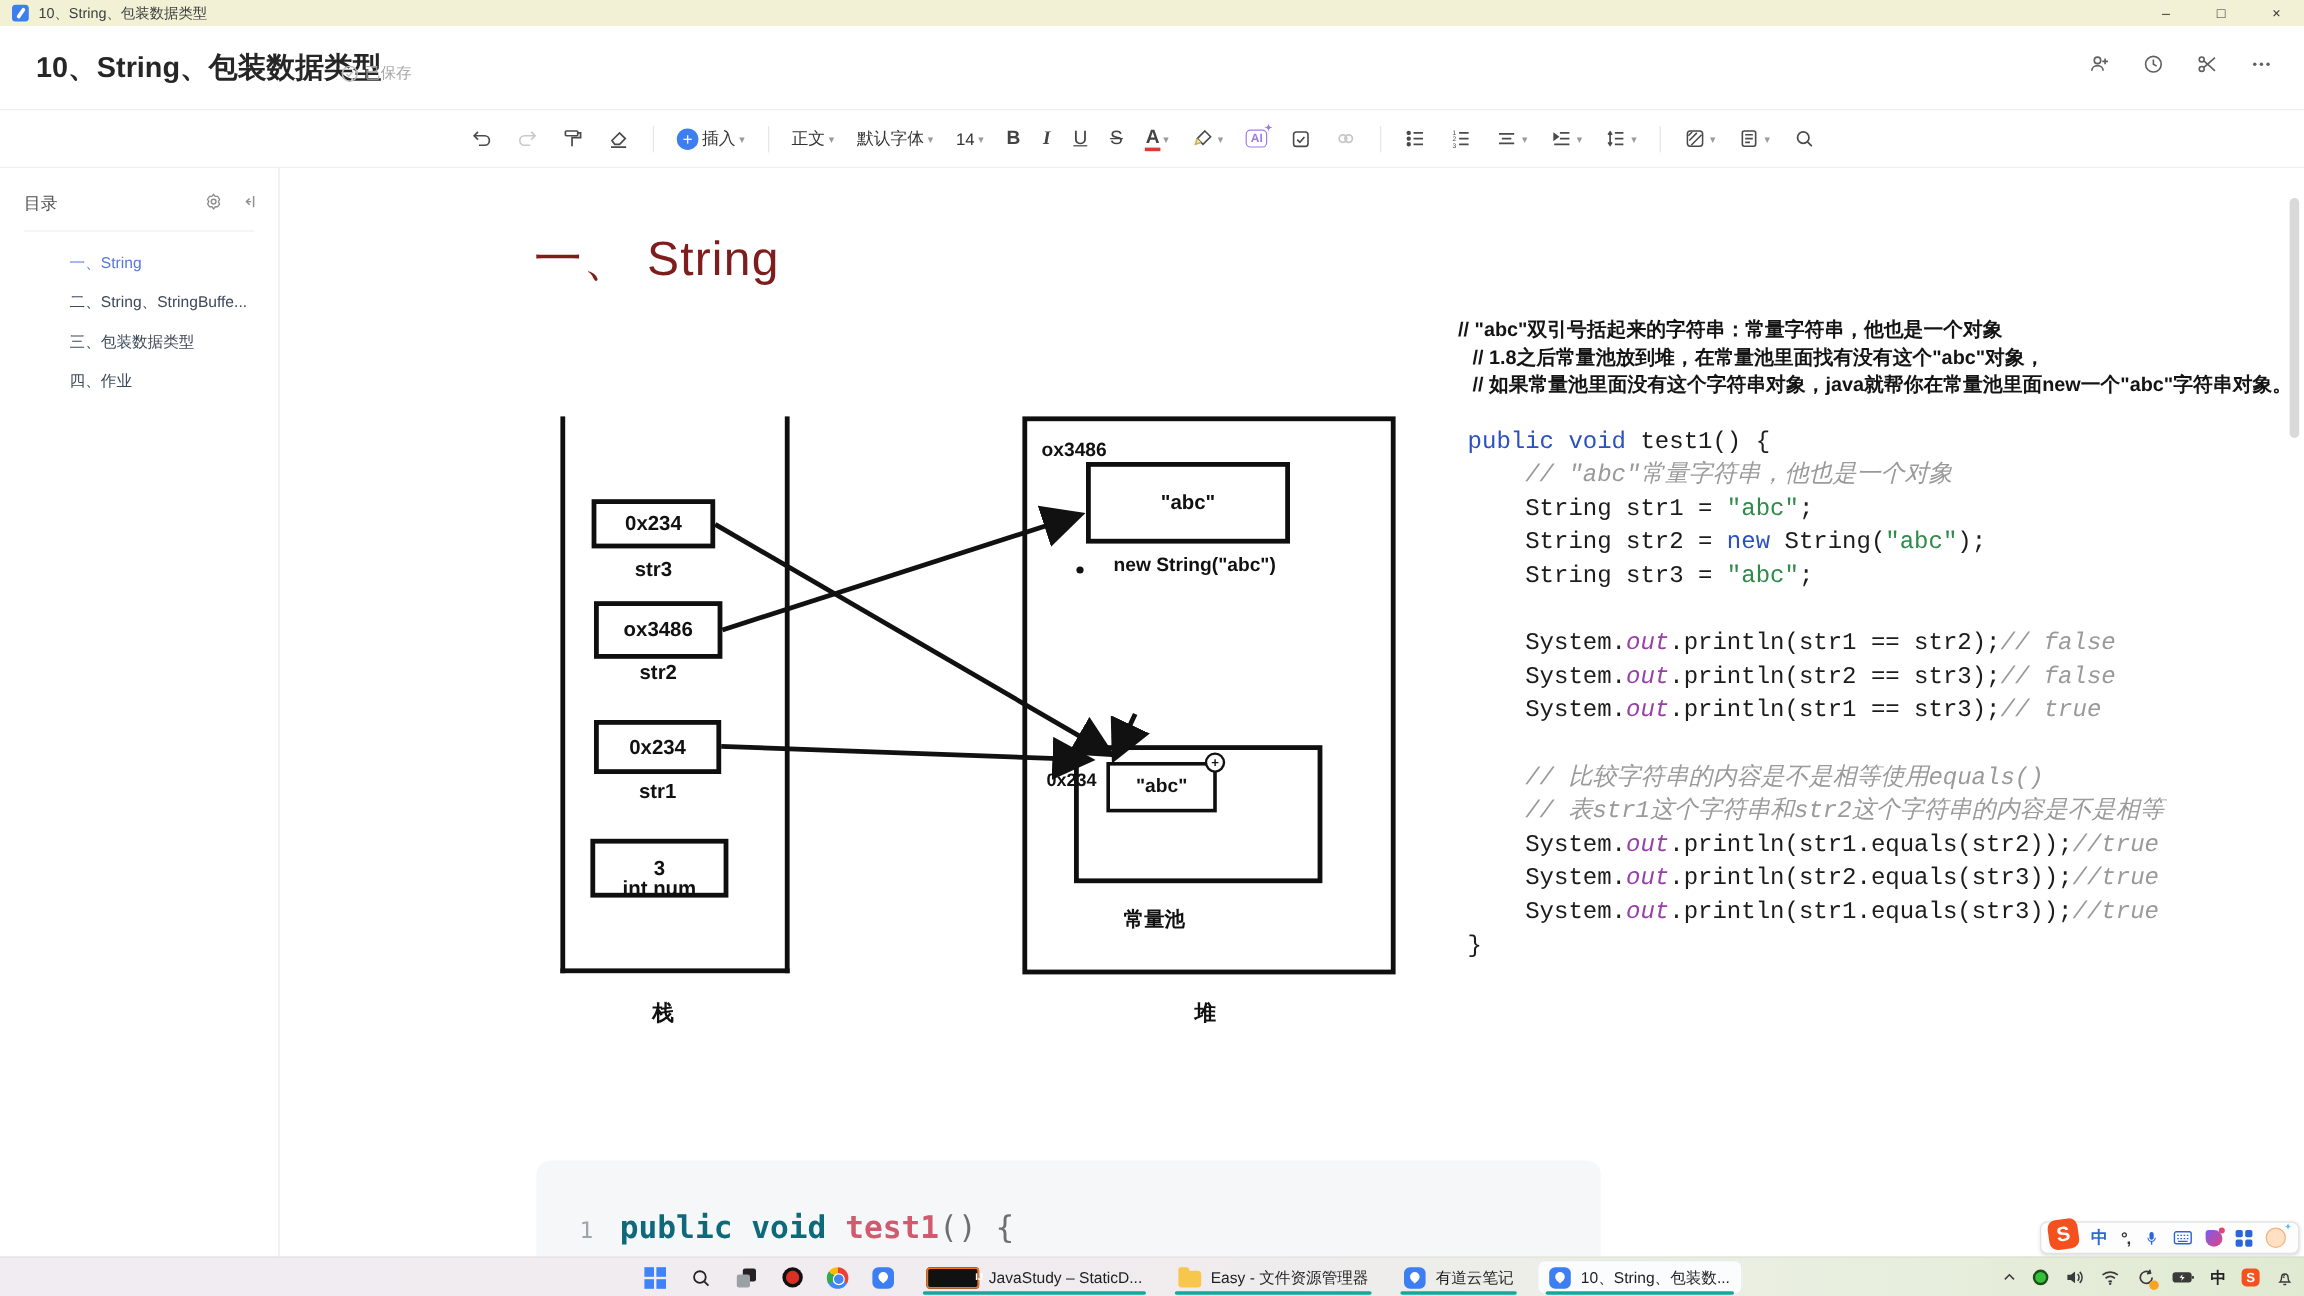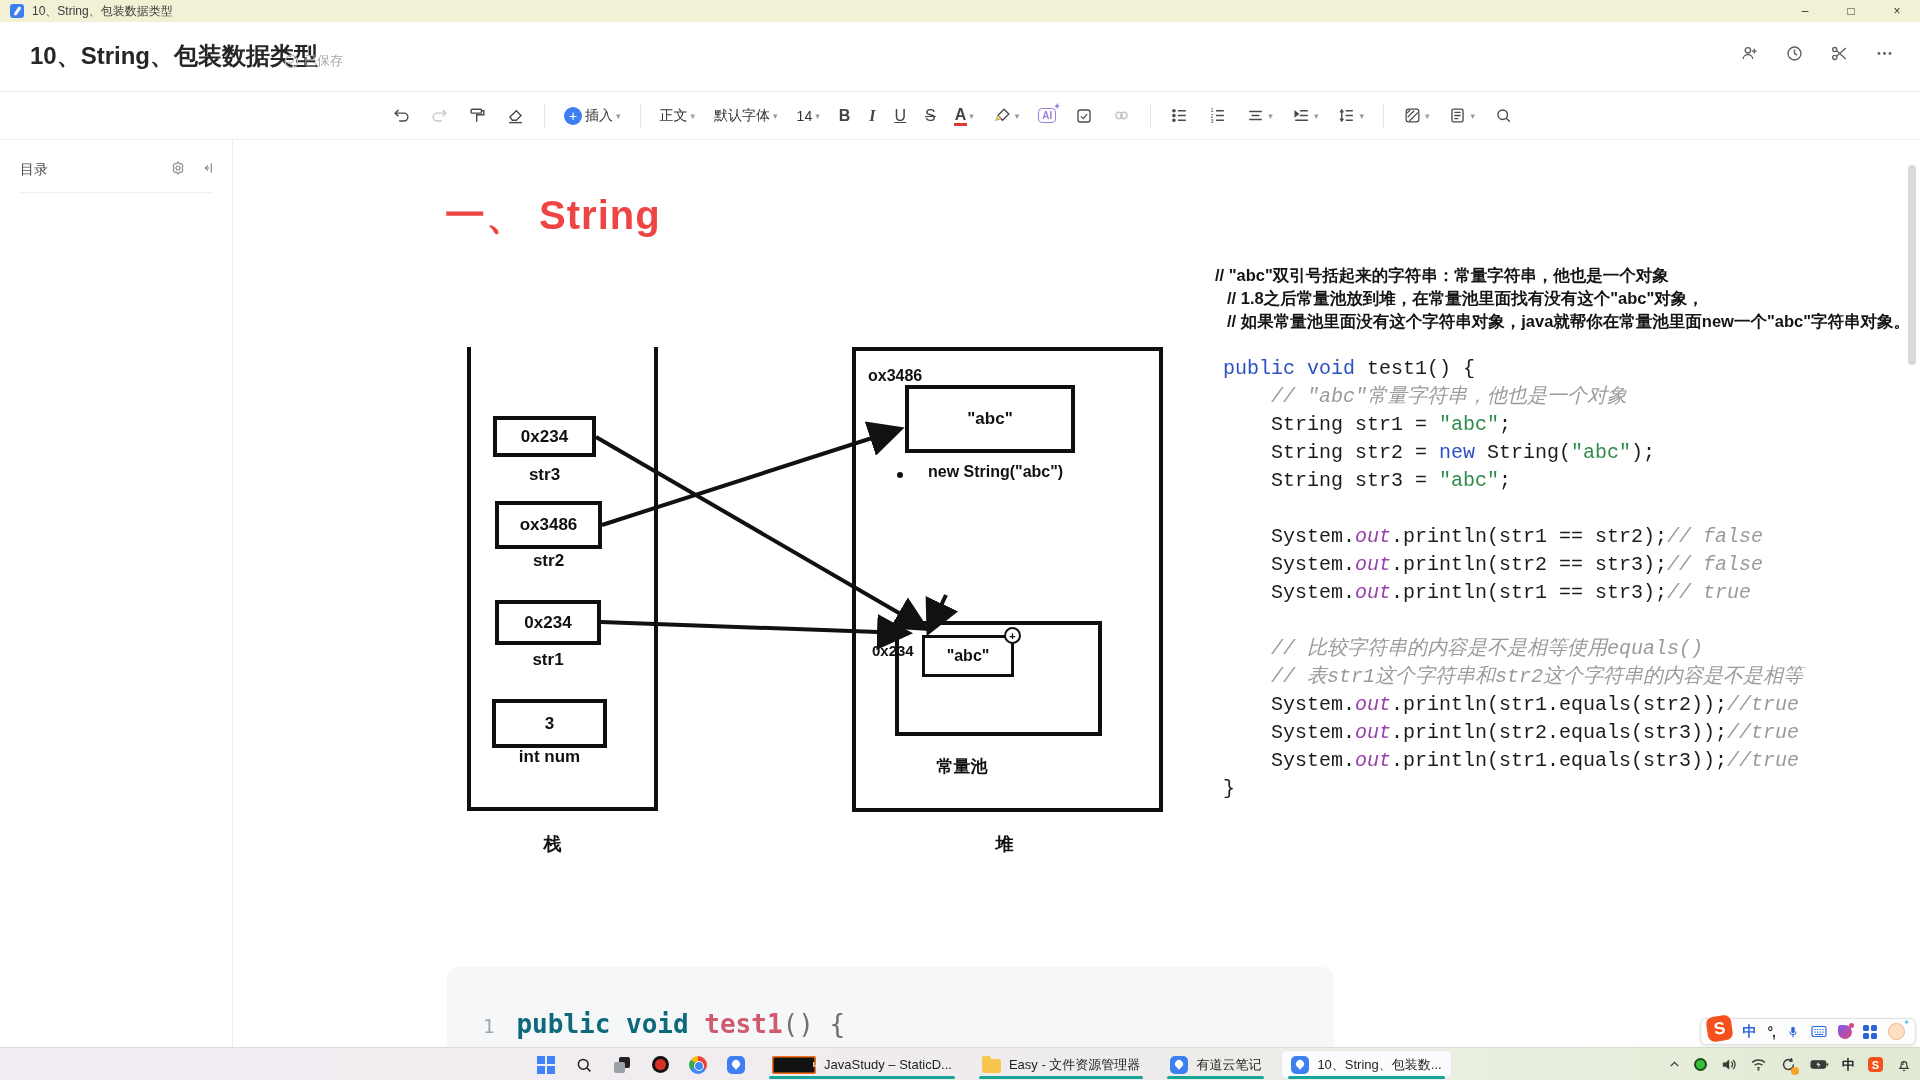--- a/index.html
+++ b/index.html
@@ -55,21 +55,21 @@
   .side-head .sp { flex:1; }
   .side-head .ic { color:#8d8d8d; font-size:15px; margin-left:14px; }
   .side-divider { position:absolute; left:20px; right:20px; top:52px; height:1px; background:#f0f0f0; }
   .toc { position:absolute; left:0; top:62px; right:0; }
   .toc-item { height:33px; line-height:33px; padding-left:58px; font-size:13px; color:#3e4a5a;
     white-space:nowrap; overflow:hidden; text-overflow:ellipsis; }
   .toc-item.active { color:#5878d8; }
 
   
   .page { position:absolute; left:234px; top:140px; width:1686px; height:907px; background:#fff; overflow:hidden; }
-  .h1 { position:absolute; left:211px; top:48px; font-size:40px; font-weight:700; color:#ef4444; letter-spacing:1px; }
+  .h1 { position:absolute; left:211px; top:48px; font-size:40px; font-weight:400; color:#7f1d1d; letter-spacing:1px; }
   .annos { position:absolute; left:981px; top:124px; font-size:16.5px; font-weight:700; color:#141414; }
   .annos div { height:23px; line-height:23px; white-space:nowrap; }
   .annos div:nth-child(n+2) { padding-left:12px; }
   .code-right { position:absolute; left:989px; top:215px; font-family:"Liberation Mono", monospace;
     font-size:20px; color:#1c1c1c; white-space:pre; }
   .code-right .ln { height:28px; line-height:28px; }
   .code-right .kw { color:#2b50c0; }
   .code-right .pl { color:#1c1c1c; }
   .code-right .str { color:#2e8b4a; }
   .code-right .cm { color:#9a9a9a; font-style:italic; }
@@ -353,20 +353,26 @@
         <svg width="16" height="16" viewBox="0 0 24 24" fill="none" stroke="#8d8d8d" stroke-width="1.7">
             <circle cx="12" cy="12" r="3"></circle>
             <path d="M12 3l2 2.5h3L19.5 9 18 12l1.5 3-2.5 3.5h-3L12 21l-2-2.5H7L4.5 15 6 12 4.5 9 7 5.5h3z"></path>
           </svg></span>
       <span class="ic">
         <svg width="16" height="16" viewBox="0 0 24 24" fill="none" stroke="#8d8d8d" stroke-width="1.8">
             <path d="M19 5v14M14 8l-4 4 4 4M10 12h6" transform="translate(-2,0)"></path>
           </svg></span>
     </div>
     <div class="side-divider"></div>
+    <div class="toc" id="toc-list">
+        <div class="toc-item active">一、String</div>
+        <div class="toc-item">二、String、StringBuffe...</div>
+        <div class="toc-item">三、包装数据类型</div>
+        <div class="toc-item">四、作业</div>
+      </div>
   </div>
 
   <div class="page">
     <div class="h1">一、 String</div>
 
     <div class="annos" id="annotations">
         <div>// "abc"双引号括起来的字符串：常量字符串，他也是一个对象</div>
         <div>// 1.8之后常量池放到堆，在常量池里面找有没有这个"abc"对象，</div>
         <div>// 如果常量池里面没有这个字符串对象，java就帮你在常量池里面new一个"abc"字符串对象。</div>
       </div>
@@ -378,21 +384,21 @@
       <div class="heap-rect"></div>
 
       <div id="stack-slots">
           <div class="dg-box" style="left: 26px; top: 69px; width: 103px; height: 41px;">0x234</div>
           <div class="dg-label" style="left: 26px; top: 118px; width: 103px;">str3</div>
           <div class="dg-box" style="left: 28px; top: 154px; width: 107px; height: 48px;">ox3486</div>
           <div class="dg-label" style="left: 28px; top: 204px; width: 107px;">str2</div>
           <div class="dg-box" style="left: 28px; top: 253px; width: 106px; height: 45px;">0x234</div>
           <div class="dg-label" style="left: 28px; top: 303px; width: 106px;">str1</div>
           <div class="dg-box" style="left: 25px; top: 352px; width: 115px; height: 49px;">3</div>
-          <div class="dg-label" style="left: 25px; top: 400px; width: 115px;">int num</div>
+          <div class="dg-label" style="left: 25px; top: 384px; width: 115px;">int num</div>
         </div>
       <div class="dg-label" style="left:53px; top:485px; width:65px; font-size:18px;">栈</div>
 
       <div class="addr" style="left:401px; top:20px;">ox3486</div>
       <div class="dg-box obj-box">"abc"</div>
       <span class="bullet-dot"></span>
       <div class="dg-label" style="left:461px; top:116px; font-size:16px; text-align:left;">new String("abc")</div>
 
       <div class="pool-rect"></div>
       <div class="addr" style="left:405px; top:295px; font-size:15px;">0x234</div>

